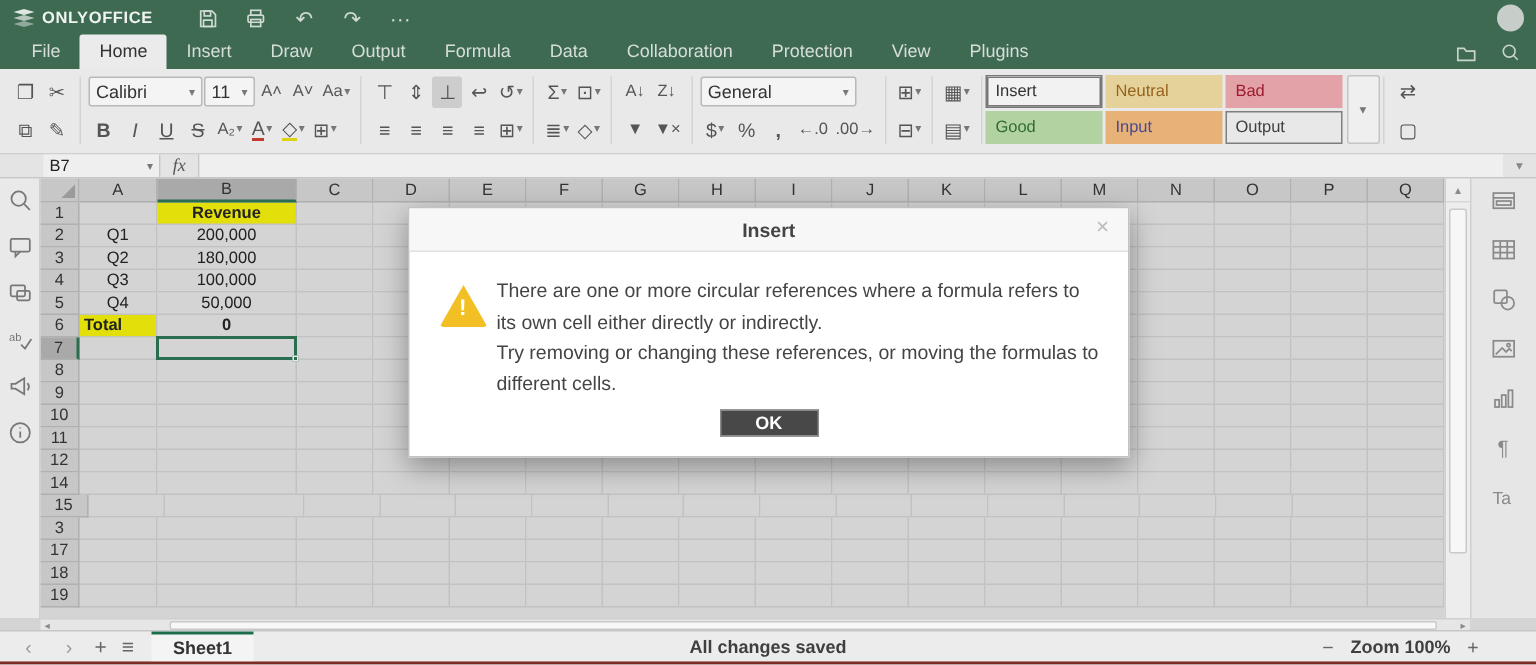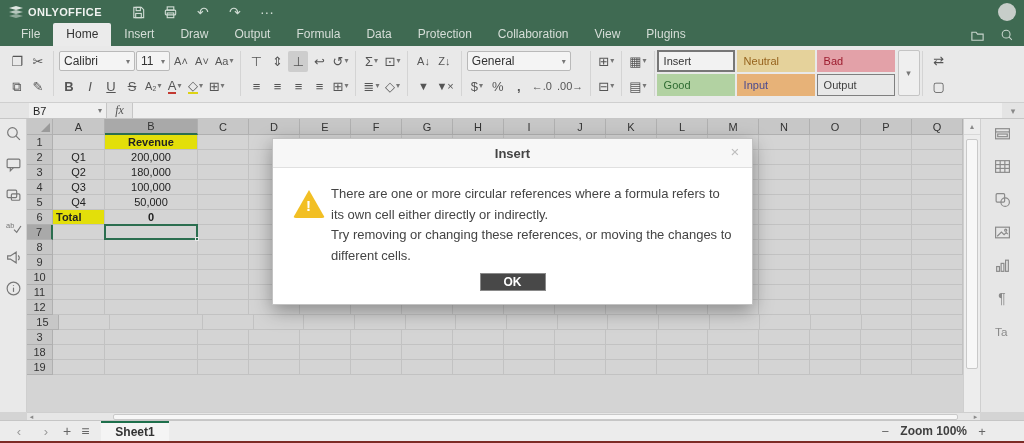--- a/index.html
+++ b/index.html
@@ -150,22 +150,22 @@
 
   <div class="menubar">
     <div class="menu-tabs" id="menu-tabs">
         <span class="mtab">File</span>
         <span class="mtab active">Home</span>
         <span class="mtab">Insert</span>
         <span class="mtab">Draw</span>
         <span class="mtab">Output</span>
         <span class="mtab">Formula</span>
         <span class="mtab">Data</span>
+        <span class="mtab">Collaboration</span>
         <span class="mtab">Protection</span>
-        <span class="mtab">Collaboration</span>
         <span class="mtab">View</span>
         <span class="mtab">Plugins</span>
       </div>
     <div class="menu-right">
       <span class="tb-ic">
           <svg viewBox="0 0 16 16" width="15" height="15">
             <path d="M2 4.5 h4.5 l1.5 2 H14 v6.5 H2 z"></path>
           </svg>
         </span>
       <span class="tb-ic">
@@ -659,20 +659,40 @@
           <div class="cell" style="width: 51px; height: 15px;"></div>
           <div class="cell" style="width: 51px; height: 15px;"></div>
           <div class="cell" style="width: 51px; height: 15px;"></div>
           <div class="cell" style="width: 51px; height: 15px;"></div>
           <div class="cell" style="width: 51px; height: 15px;"></div>
           <div class="cell" style="width: 51px; height: 15px;"></div>
           <div class="cell" style="width: 51px; height: 15px;"></div>
           <div class="cell" style="width: 51px; height: 15px;"></div>
         </div>
         <div class="grow">
+          <div class="hcell rowh rowhdr" style="width: 26px; height: 15px;">14</div>
+          <div class="cell" style="width: 52px; height: 15px;"></div>
+          <div class="cell" style="width: 93px; height: 15px;"></div>
+          <div class="cell" style="width: 51px; height: 15px;"></div>
+          <div class="cell" style="width: 51px; height: 15px;"></div>
+          <div class="cell" style="width: 51px; height: 15px;"></div>
+          <div class="cell" style="width: 51px; height: 15px;"></div>
+          <div class="cell" style="width: 51px; height: 15px;"></div>
+          <div class="cell" style="width: 51px; height: 15px;"></div>
+          <div class="cell" style="width: 51px; height: 15px;"></div>
+          <div class="cell" style="width: 51px; height: 15px;"></div>
+          <div class="cell" style="width: 51px; height: 15px;"></div>
+          <div class="cell" style="width: 51px; height: 15px;"></div>
+          <div class="cell" style="width: 51px; height: 15px;"></div>
+          <div class="cell" style="width: 51px; height: 15px;"></div>
+          <div class="cell" style="width: 51px; height: 15px;"></div>
+          <div class="cell" style="width: 51px; height: 15px;"></div>
+          <div class="cell" style="width: 51px; height: 15px;"></div>
+        </div>
+        <div class="grow">
           <div class="hcell rowh rowhdr" style="width: 32px; height: 15px;">15</div>
           <div class="cell" style="width: 52px; height: 15px;"></div>
           <div class="cell" style="width: 93px; height: 15px;"></div>
           <div class="cell" style="width: 51px; height: 15px;"></div>
           <div class="cell" style="width: 51px; height: 15px;"></div>
           <div class="cell" style="width: 51px; height: 15px;"></div>
           <div class="cell" style="width: 51px; height: 15px;"></div>
           <div class="cell" style="width: 51px; height: 15px;"></div>
           <div class="cell" style="width: 51px; height: 15px;"></div>
           <div class="cell" style="width: 51px; height: 15px;"></div>
@@ -680,20 +700,40 @@
           <div class="cell" style="width: 51px; height: 15px;"></div>
           <div class="cell" style="width: 51px; height: 15px;"></div>
           <div class="cell" style="width: 51px; height: 15px;"></div>
           <div class="cell" style="width: 51px; height: 15px;"></div>
           <div class="cell" style="width: 51px; height: 15px;"></div>
           <div class="cell" style="width: 51px; height: 15px;"></div>
           <div class="cell" style="width: 51px; height: 15px;"></div>
         </div>
         <div class="grow">
           <div class="hcell rowh rowhdr" style="width: 26px; height: 15px;">3</div>
+          <div class="cell" style="width: 52px; height: 15px;"></div>
+          <div class="cell" style="width: 93px; height: 15px;"></div>
+          <div class="cell" style="width: 51px; height: 15px;"></div>
+          <div class="cell" style="width: 51px; height: 15px;"></div>
+          <div class="cell" style="width: 51px; height: 15px;"></div>
+          <div class="cell" style="width: 51px; height: 15px;"></div>
+          <div class="cell" style="width: 51px; height: 15px;"></div>
+          <div class="cell" style="width: 51px; height: 15px;"></div>
+          <div class="cell" style="width: 51px; height: 15px;"></div>
+          <div class="cell" style="width: 51px; height: 15px;"></div>
+          <div class="cell" style="width: 51px; height: 15px;"></div>
+          <div class="cell" style="width: 51px; height: 15px;"></div>
+          <div class="cell" style="width: 51px; height: 15px;"></div>
+          <div class="cell" style="width: 51px; height: 15px;"></div>
+          <div class="cell" style="width: 51px; height: 15px;"></div>
+          <div class="cell" style="width: 51px; height: 15px;"></div>
+          <div class="cell" style="width: 51px; height: 15px;"></div>
+        </div>
+        <div class="grow">
+          <div class="hcell rowh rowhdr" style="width: 26px; height: 15px;">17</div>
           <div class="cell" style="width: 52px; height: 15px;"></div>
           <div class="cell" style="width: 93px; height: 15px;"></div>
           <div class="cell" style="width: 51px; height: 15px;"></div>
           <div class="cell" style="width: 51px; height: 15px;"></div>
           <div class="cell" style="width: 51px; height: 15px;"></div>
           <div class="cell" style="width: 51px; height: 15px;"></div>
           <div class="cell" style="width: 51px; height: 15px;"></div>
           <div class="cell" style="width: 51px; height: 15px;"></div>
           <div class="cell" style="width: 51px; height: 15px;"></div>
           <div class="cell" style="width: 51px; height: 15px;"></div>
@@ -810,36 +850,37 @@
   </div>
 
   <div class="statusbar">
     <div class="sb-nav">
       <span class="sb-btn">‹</span>
       <span class="sb-btn">›</span>
     </div>
     <span class="sb-plus">+</span>
     <span class="sb-list">≡</span>
     <div class="sheet-tab">Sheet1</div>
+    <div class="sb-status">All changes saved</div>
     <div class="sb-zoom">
       <span class="zbtn">−</span>
       <span class="zlabel">Zoom 100%</span>
       <span class="zbtn">+</span>
     </div>
   </div>
   <div class="redline"></div>
 
   <div class="dialog">
     <div class="dlg-head">
       <span class="dlg-title">Insert</span>
       <span class="dlg-close">×</span>
     </div>
     <div class="dlg-body">
       <div class="warn-tri"></div>
       <div class="dlg-msg">
         <p>There are one or more circular references where a formula refers to its own cell either directly or indirectly.</p>
-        <p>Try removing or changing these references, or moving the changes to different cells.</p>
+        <p>Try removing or changing these references, or moving the formulas to different cells.</p>
       </div>
     </div>
     <div class="dlg-ok">OK</div>
   </div>
 
 </div>
 
 </body></html>

